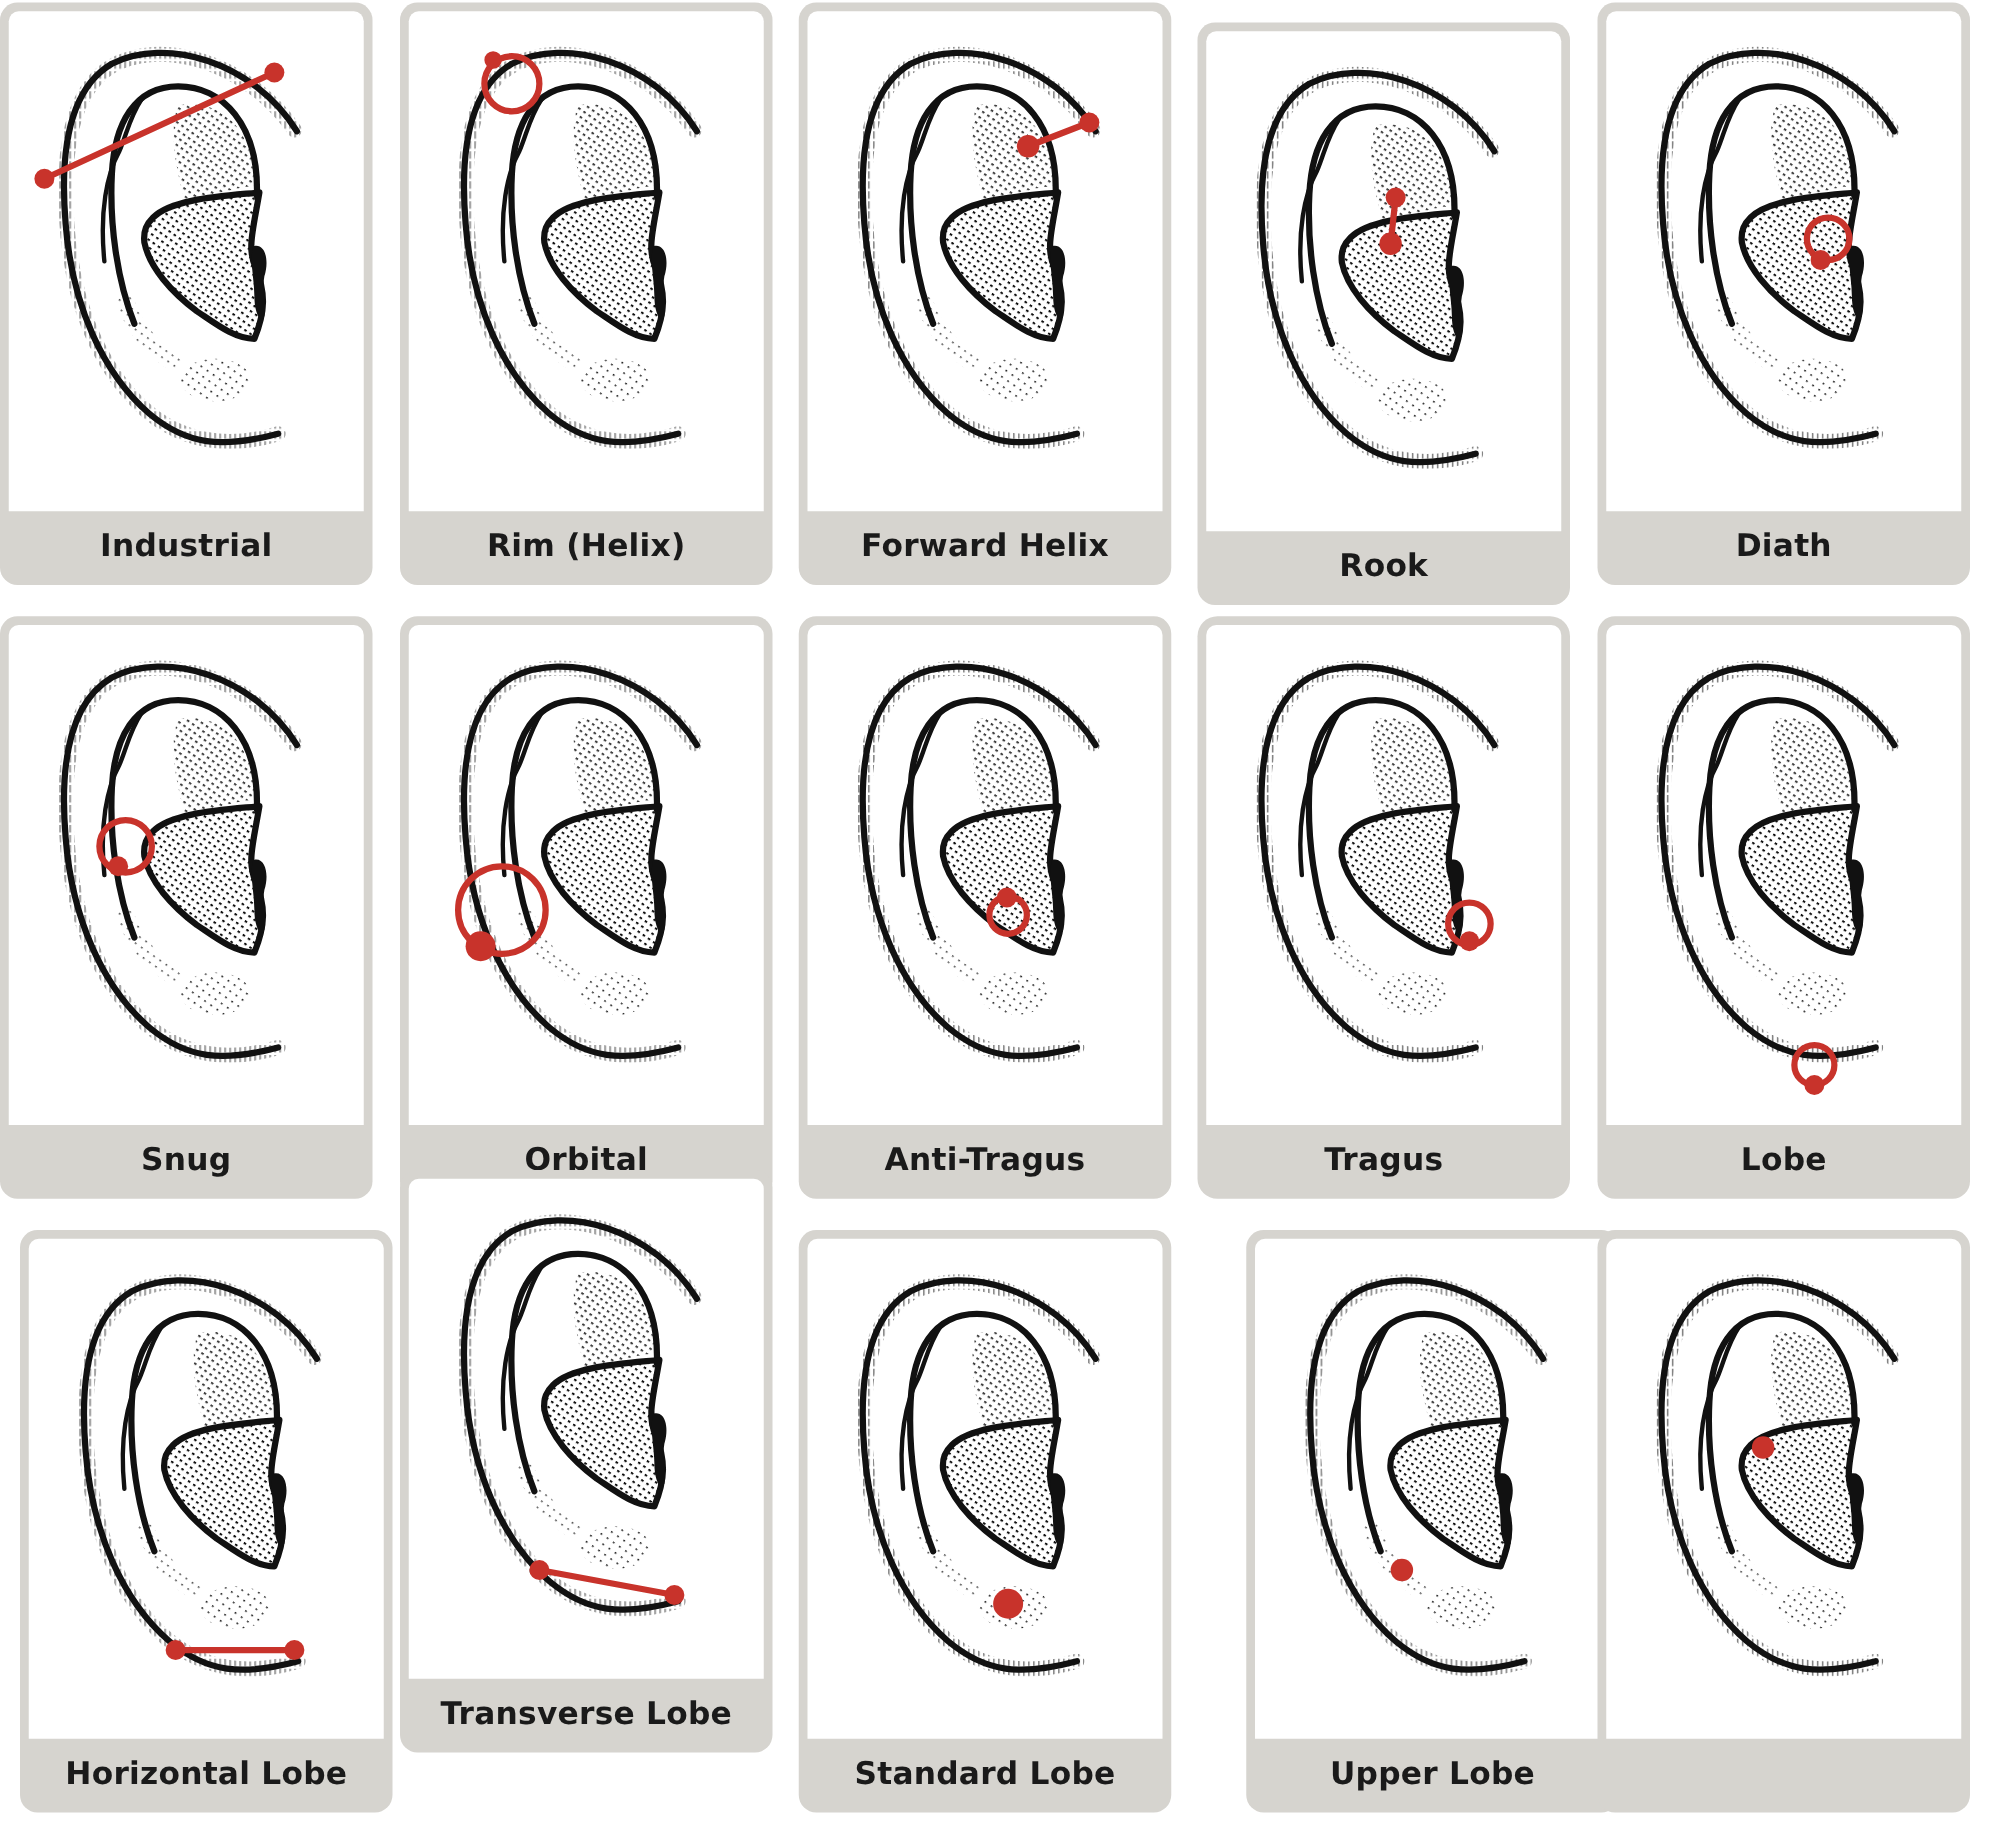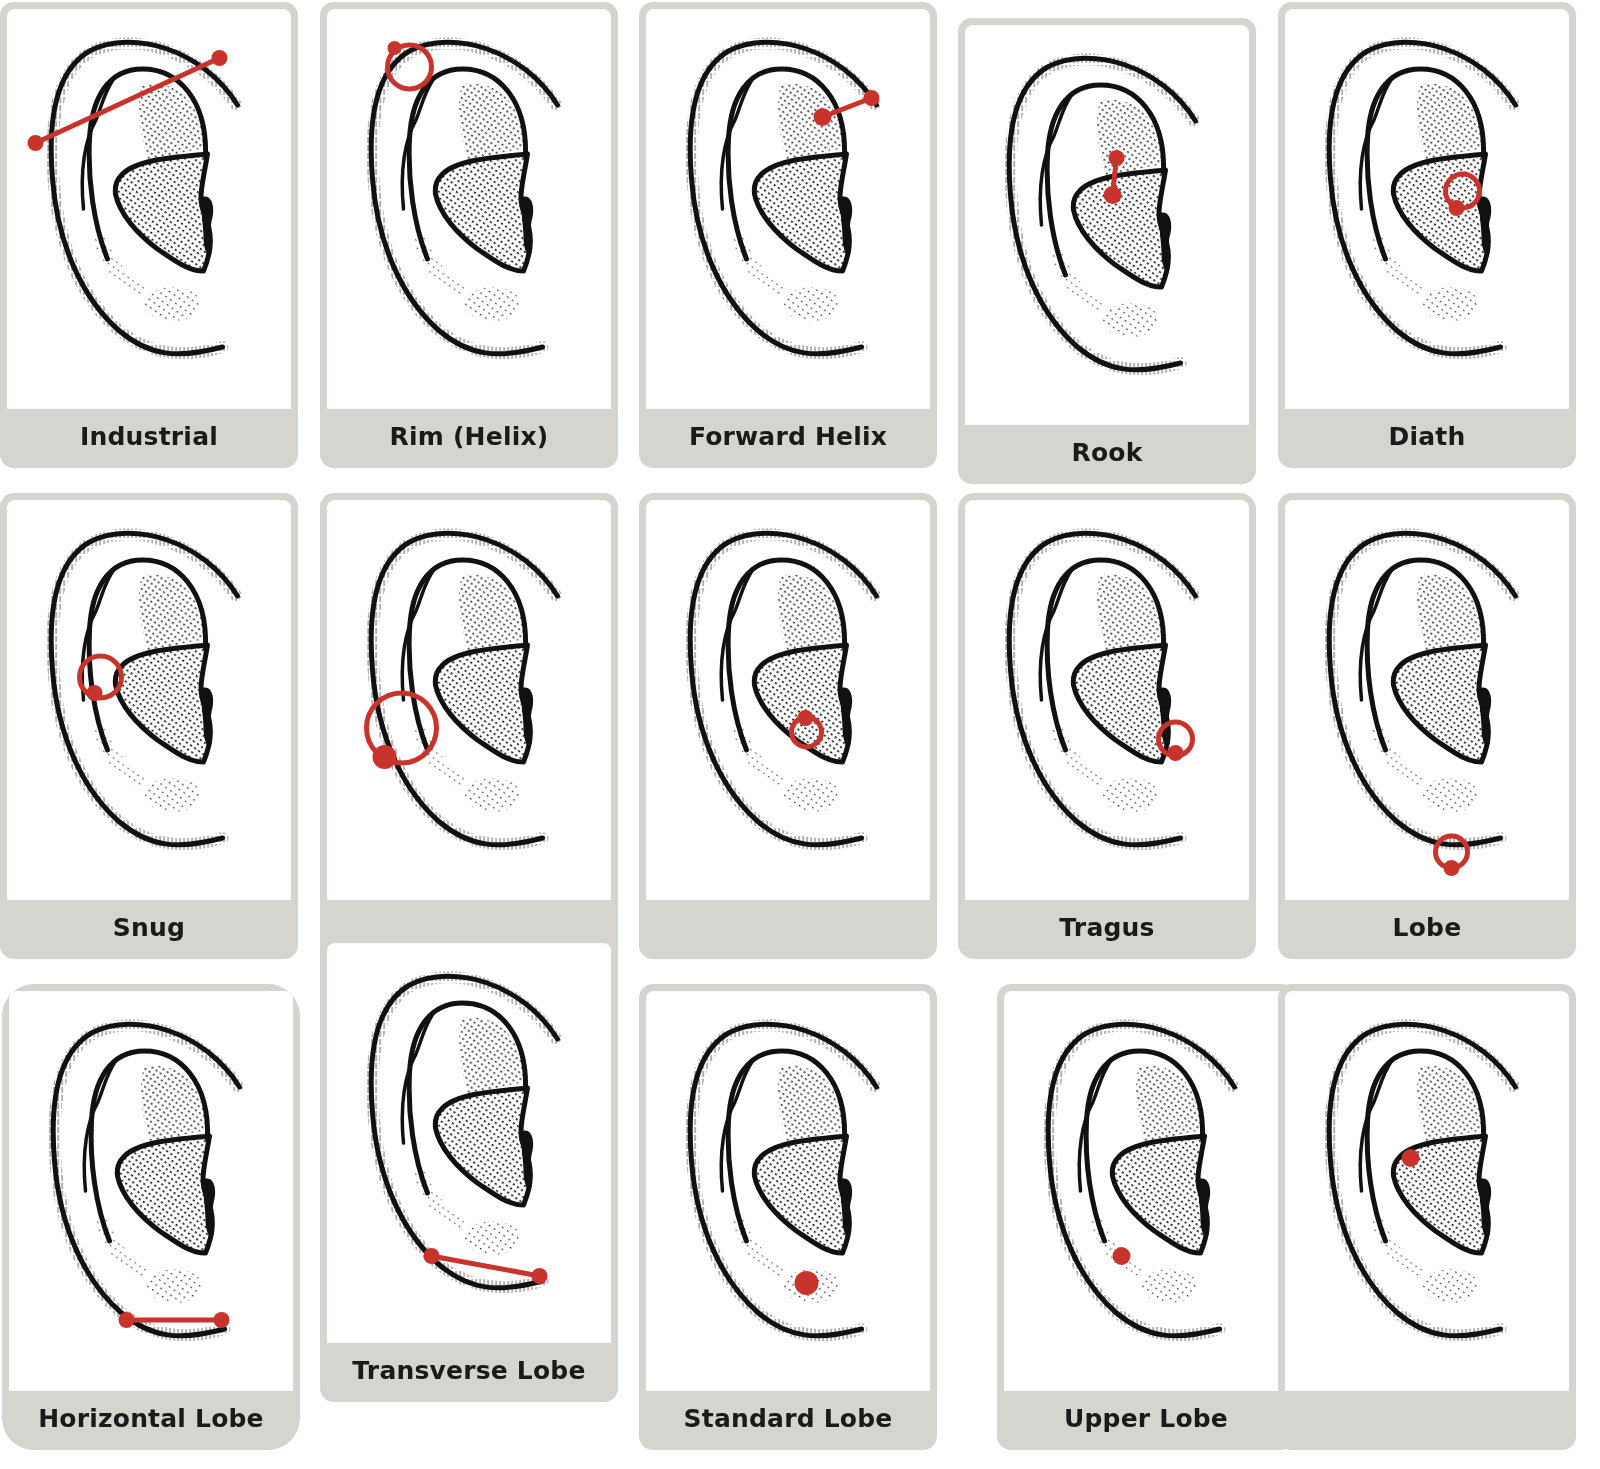--- a/index.html
+++ b/index.html
@@ -347,20 +347,21 @@
 
         <ellipse cx="165" cy="295" rx="28" ry="17" fill="url(#dotsLight)" stroke="none" opacity="0.9"></ellipse>
         <path d="M92 230 C 100 255, 115 270, 130 280" stroke="url(#dotsLight)" stroke-width="14" opacity="0.7"></path>
       </g>
           <g>
             <circle cx="74" cy="228" r="35" fill="none" stroke="#c8332b" stroke-width="5"></circle>
             <circle cx="57" cy="257" r="12" fill="#c8332b"></circle>
           </g>
         </svg>
       </div>
+    <div class="label">Orbital</div>
   </div>
     <div class="card" style="left: 639px; top: 493px;">
     <div class="art">
         <svg viewBox="0 0 283 400" preserveAspectRatio="xMidYMid meet">
       <defs>
         <pattern id="dots" width="5" height="5" patternUnits="userSpaceOnUse" patternTransform="rotate(35)">
           <rect x="0" y="0" width="2.2" height="1.6" fill="#111111"></rect>
         </pattern>
         <pattern id="dotsLight" width="6" height="6" patternUnits="userSpaceOnUse" patternTransform="rotate(35)">
           <rect x="0" y="0" width="1.6" height="1.2" fill="#111111"></rect>
@@ -387,20 +388,21 @@
 
         <ellipse cx="165" cy="295" rx="28" ry="17" fill="url(#dotsLight)" stroke="none" opacity="0.9"></ellipse>
         <path d="M92 230 C 100 255, 115 270, 130 280" stroke="url(#dotsLight)" stroke-width="14" opacity="0.7"></path>
       </g>
           <g>
             <circle cx="160" cy="232" r="15" fill="none" stroke="#c8332b" stroke-width="5"></circle>
             <circle cx="159" cy="218" r="8" fill="#c8332b"></circle>
           </g>
         </svg>
       </div>
+    <div class="label">Anti-Tragus</div>
   </div>
     <div class="card" style="left: 958px; top: 493px; border-radius: 16px;">
     <div class="art">
         <svg viewBox="0 0 283 400" preserveAspectRatio="xMidYMid meet">
       <defs>
         <pattern id="dots" width="5" height="5" patternUnits="userSpaceOnUse" patternTransform="rotate(35)">
           <rect x="0" y="0" width="2.2" height="1.6" fill="#111111"></rect>
         </pattern>
         <pattern id="dotsLight" width="6" height="6" patternUnits="userSpaceOnUse" patternTransform="rotate(35)">
           <rect x="0" y="0" width="1.6" height="1.2" fill="#111111"></rect>
@@ -470,21 +472,21 @@
         <path d="M92 230 C 100 255, 115 270, 130 280" stroke="url(#dotsLight)" stroke-width="14" opacity="0.7"></path>
       </g>
           <g>
             <circle cx="166" cy="352" r="16" fill="none" stroke="#c8332b" stroke-width="5"></circle>
             <circle cx="166" cy="368" r="8" fill="#c8332b"></circle>
           </g>
         </svg>
       </div>
     <div class="label">Lobe</div>
   </div>
-    <div class="card" style="left: 2px; top: 984px; border-radius: 32px;">
+    <div class="card" style="left: 16px; top: 984px;">
     <div class="art">
         <svg viewBox="0 0 283 400" preserveAspectRatio="xMidYMid meet">
       <defs>
         <pattern id="dots" width="5" height="5" patternUnits="userSpaceOnUse" patternTransform="rotate(35)">
           <rect x="0" y="0" width="2.2" height="1.6" fill="#111111"></rect>
         </pattern>
         <pattern id="dotsLight" width="6" height="6" patternUnits="userSpaceOnUse" patternTransform="rotate(35)">
           <rect x="0" y="0" width="1.6" height="1.2" fill="#111111"></rect>
         </pattern>
         <pattern id="hatch" width="4" height="8" patternUnits="userSpaceOnUse">

